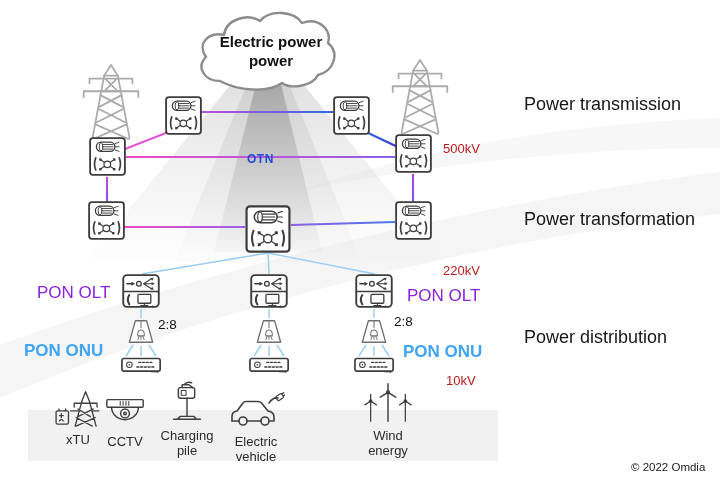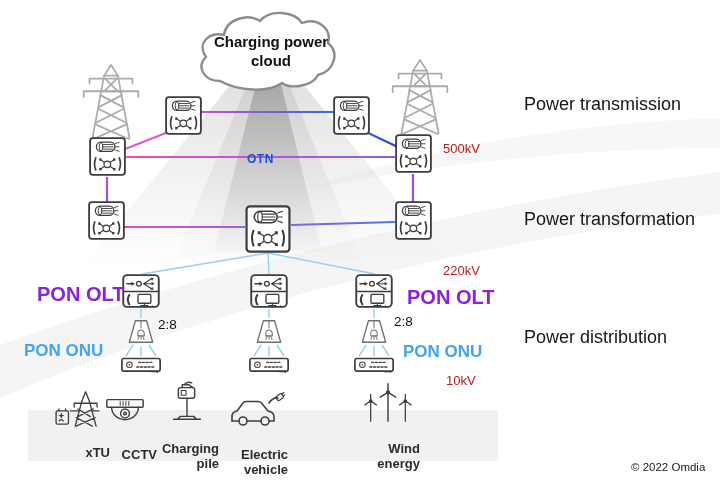--- a/index.html
+++ b/index.html
@@ -4,27 +4,27 @@
 <style>
   html,body{margin:0;padding:0;background:#fff;}
   .canvas{position:relative;width:720px;height:485px;background:#fff;overflow:hidden;
           font-family:"Liberation Sans",sans-serif;color:#1a1a1a;}
   .abs{position:absolute;}
   .cloud-text{position:absolute;left:212px;top:33px;width:118px;text-align:center;
               font-weight:bold;font-size:15px;line-height:1.25;color:#111;}
   .otn-label{position:absolute;left:247px;top:152px;font-weight:bold;font-size:12px;color:#1d4ed8;letter-spacing:.5px;}
   .voltage{position:absolute;font-size:13px;color:#b91c1c;margin-top:47px;}
   .stage{position:absolute;left:524px;font-weight:normal;font-size:18px;color:#171717;}
-  .pon-olt{position:absolute;font-weight:bold;font-size:20px;color:var(--pon-olt-text,#8a22e0);}
+  .pon-olt{position:absolute;font-weight:normal;font-size:17px;color:var(--pon-olt-text,#8a22e0);}
   .pon-onu{position:absolute;font-weight:bold;font-size:17px;color:var(--pon-onu-text,#41a4f5);}
   .ratio{position:absolute;font-size:13.5px;font-weight:normal;color:#111;}
   .endpoint{position:absolute;width:66px;display:flex;flex-direction:column;align-items:center;}
   .endpoint .icon-slot{height:42px;display:flex;align-items:flex-end;justify-content:center;}
-  .endpoint .ep-label{margin-top:18px;font-size:13px;font-weight:bold;color:#2b2b2b;
-                      text-align:right;line-height:1.12;width:64px;}
+  .endpoint .ep-label{margin-top:5px;font-size:13px;font-weight:normal;color:#2b2b2b;
+                      text-align:center;line-height:1.12;width:64px;}
   .copyright{position:absolute;left:631px;top:461px;font-size:11.5px;color:#222;text-align:center;}
 </style>
 </head>
 <body>
 
 <div class="canvas">
 
   <svg width="0" height="0" style="position:absolute" aria-hidden="true">
     <defs>
       <symbol id="sym-otn" viewBox="0 0 40 42">
@@ -177,21 +177,21 @@
       <path d="M141,309 V318 M269,309 V318 M374,309 V318"></path>
       <path d="M133,345 L126,356 M141,346 L141,356 M149,345 L156,356"></path>
       <path d="M261,345 L254,356 M269,346 L269,356 M277,345 L284,356"></path>
       <path d="M366,345 L359,356 M374,346 L374,356 M382,345 L389,356"></path>
     </g>
   </svg>
 
   <svg class="abs" style="left:190px;top:9px" width="160" height="88" viewBox="0 0 160 88">
     <path d="M30,72 C14,72 6,58 16,48 C6,34 20,22 34,26 C36,10 58,4 70,12 C80,0 104,2 112,14 C128,8 142,20 138,34 C150,44 144,62 128,66 C122,78 100,80 92,74 C78,84 48,82 30,72 Z" fill="#ffffff" stroke="#8c8c8c" stroke-width="2.4" stroke-linejoin="round"></path>
   </svg>
-  <div class="cloud-text">Charging power cloud</div>
+  <div class="cloud-text">Electric power power</div>
 
   <svg class="abs" style="left:165px;top:96px" width="37" height="39" viewBox="0 0 40 42">
       <use href="#sym-otn"></use>
     </svg>
   <svg class="abs" style="left:333px;top:96px" width="37" height="39" viewBox="0 0 40 42">
       <use href="#sym-otn"></use>
     </svg>
   <svg class="abs" style="left:89px;top:137px" width="37" height="39" viewBox="0 0 40 42">
       <use href="#sym-otn"></use>
     </svg>

